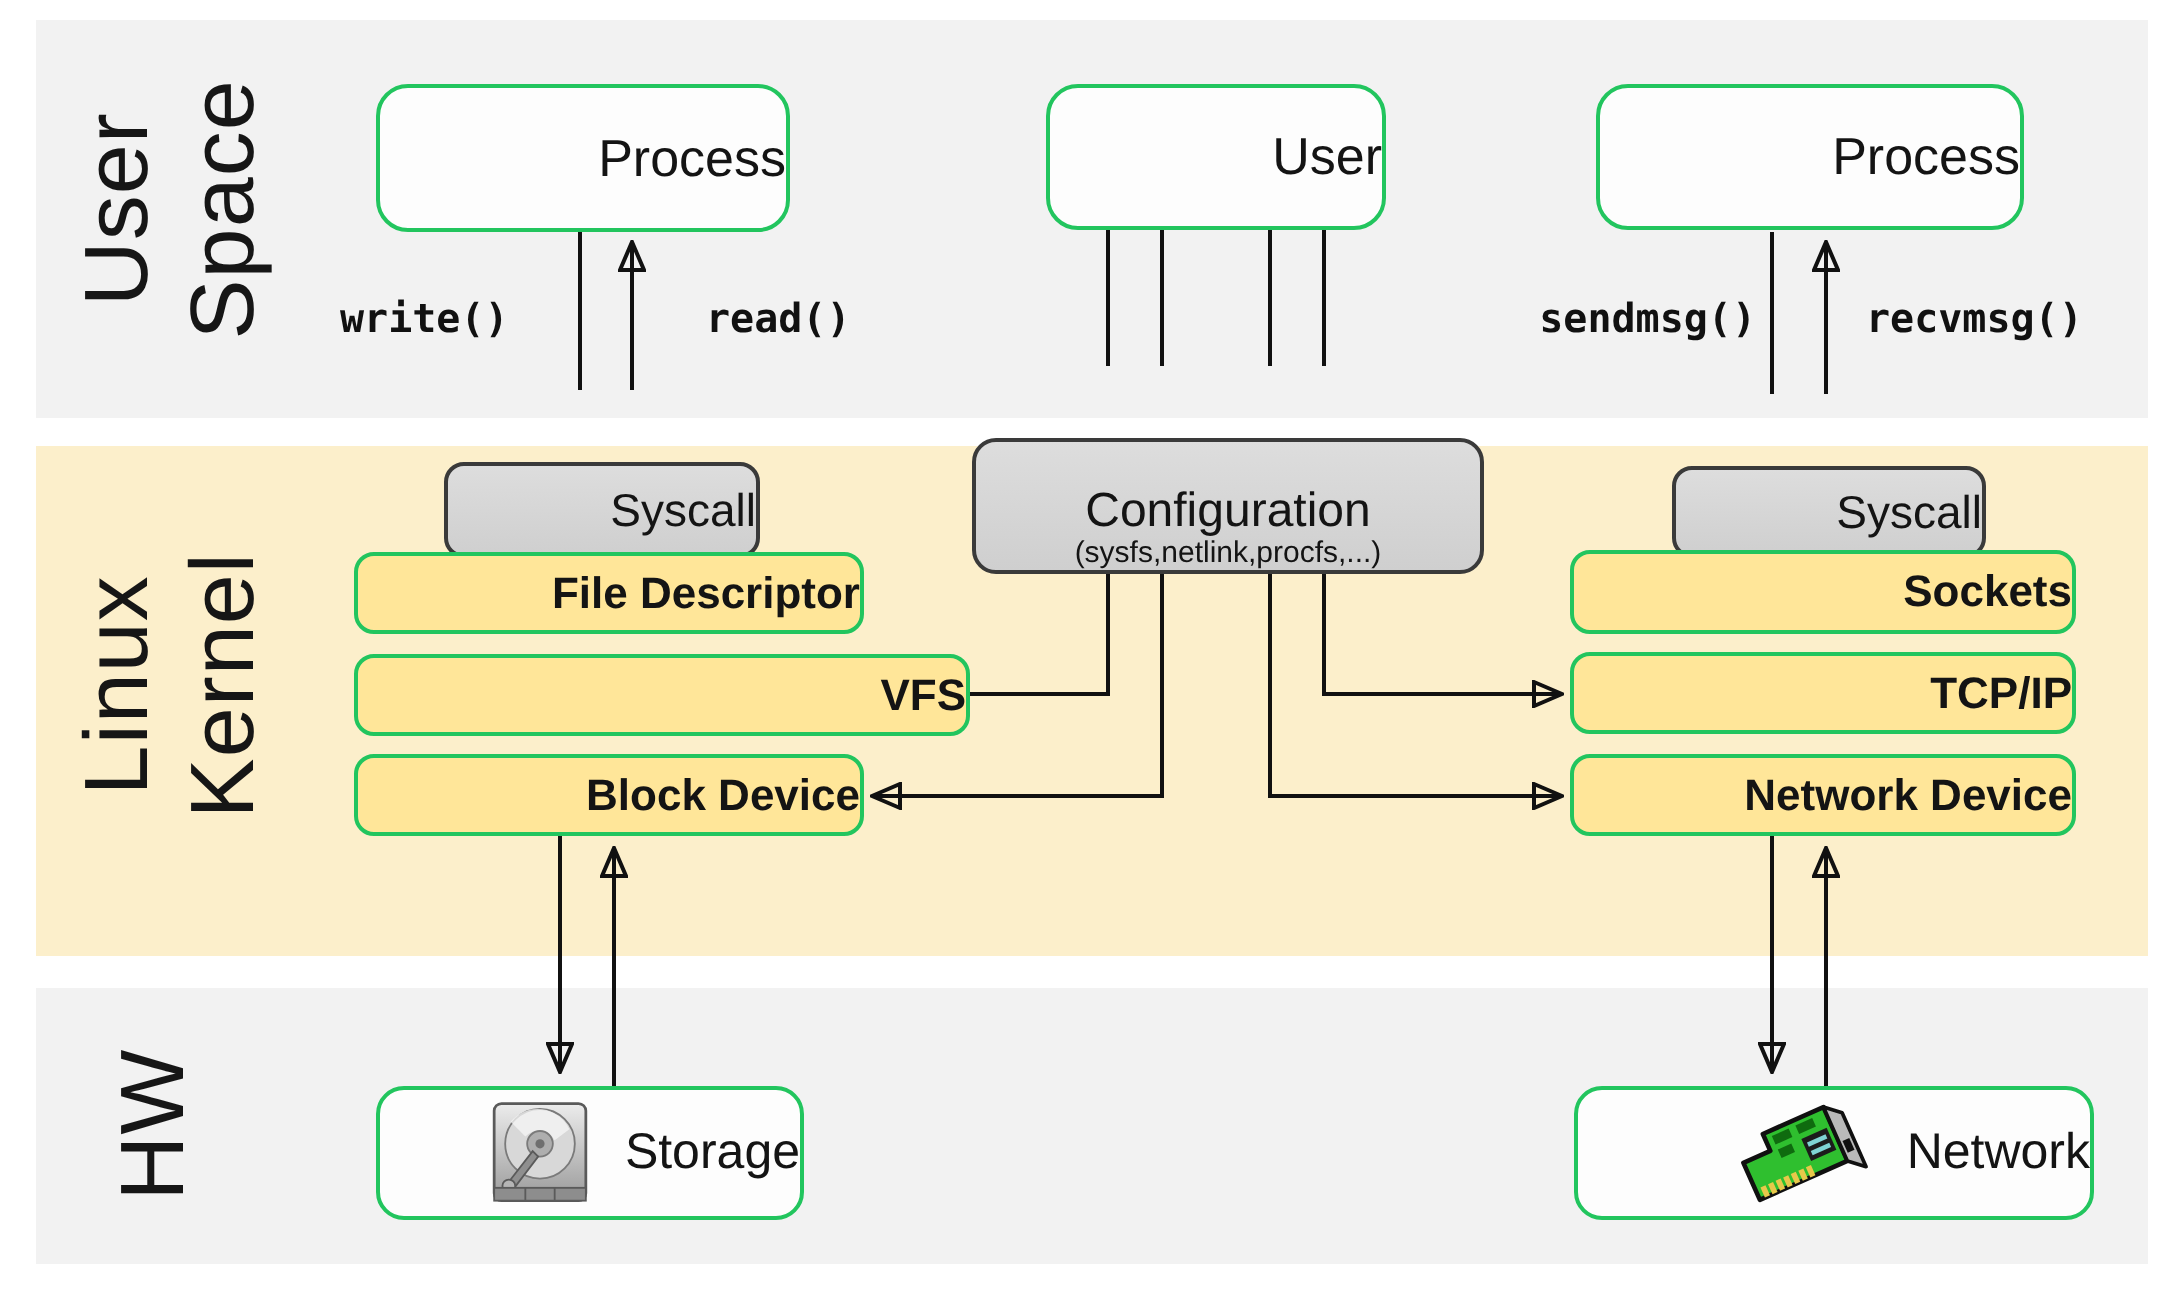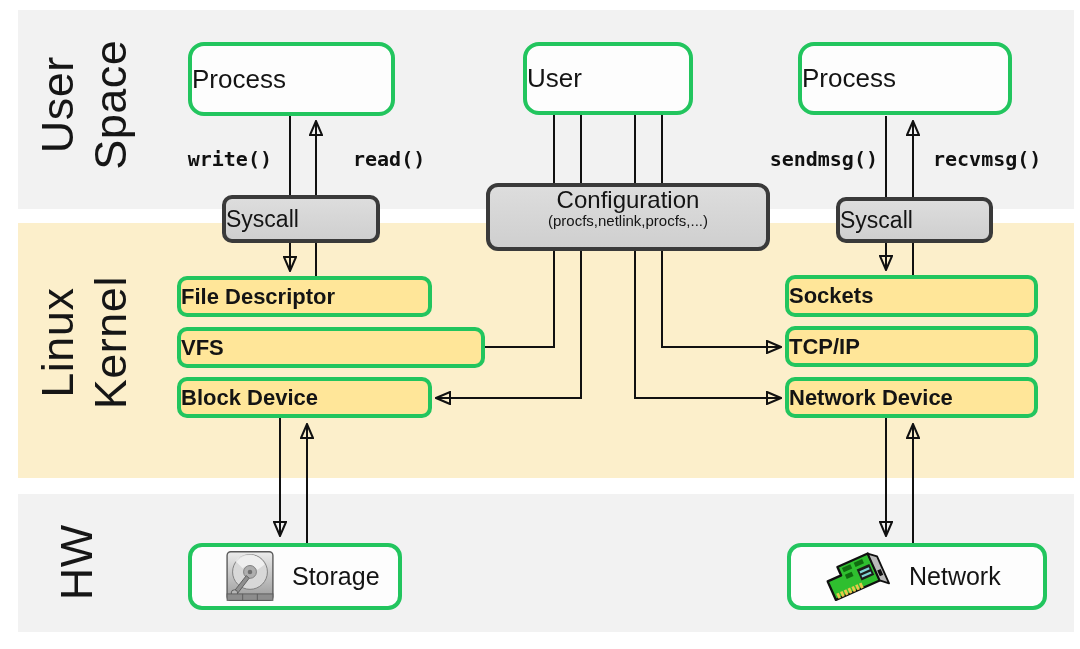--- a/index.html
+++ b/index.html
@@ -11,36 +11,36 @@
   .band-kernel{top:223px;height:255px;background:var(--band-cream,#fcefcb);}
   .band-hw{top:494px;height:138px;background:var(--band-gray,#f2f2f2);}
 
   .rot{position:absolute;transform:rotate(-90deg);text-align:center;
     font-size:45px;line-height:1.17;letter-spacing:0.5px;color:#161616;
     white-space:pre-line;width:220px;}
   .rot-user{left:-25px;top:52px;}
   .rot-kernel{left:-25px;top:290px;}
   .rot-hw{left:-33px;top:536px;}
 
-  .node{position:absolute;display:flex;align-items:center;justify-content:flex-start;
-    box-sizing:border-box;border:4px solid #22c55e;background:var(--box-white,#fdfdfd);
+  .node{position:absolute;display:flex;align-items:center;justify-content:flex-end;
+    box-sizing:border-box;border:2px solid #22c55e;background:var(--box-white,#fdfdfd);
     color:#141414;}
   .r16{border-radius:16px}.r12{border-radius:12px}.r10{border-radius:10px}.r14{border-radius:14px}
   .top-box{font-size:26px;}
   .gray-box{background:linear-gradient(var(--box-gray-light,#dddddd),var(--box-gray-dark,#cfcfcf));
-    border-color:#3a3a3a;font-size:23px;}
+    border-color:#3a3a3a;font-size:23px;margin-top:36px;}
   .yellow-box{background:var(--box-yellow,#ffe699);font-size:22px;font-weight:bold;}
   .hw-box{font-size:25px;gap:16px;padding-left:32px;}
   .config{flex-direction:column;line-height:1.08;}
   .config .t{font-size:24px;}
   .config .s{font-size:15px;}
 
   .mono{position:absolute;font-family:"DejaVu Sans Mono",monospace;
     font-size:20px;font-weight:bold;color:#111;top:147px;}
-  #lbl-write{left:170px;width:102px;text-align:right;}
+  #lbl-write{left:170px;width:102px;}
   #lbl-read{left:333px;margin-left:20px;}
   #lbl-sendmsg{left:760px;width:118px;text-align:right;}
   #lbl-recvmsg{left:933px;}
 
   #edges{position:absolute;left:0;top:0;width:1080px;height:649px;}
   #edges path,#edges line{stroke:var(--line,#111111);stroke-width:2;fill:none;}
 </style>
 </head>
 <body>
 
@@ -94,23 +94,23 @@
   <div class="node r16 top-box" style="left:523px;top:42px;width:170px;height:73px;">
     <span>User</span>
   </div>
   <div class="node r16 top-box" style="left:798px;top:42px;width:214px;height:73px;">
     <span>Process</span>
   </div>
 
   <div class="node r10 gray-box" style="left:222px;top:195px;width:158px;height:48px;">
     <span>Syscall</span>
   </div>
-  <div class="node r12 gray-box config" style="left:486px;top:183px;width:284px;height:68px;">
+  <div class="node r12 gray-box config" style="left:486px;top:183px;width:256px;height:68px;">
     <span class="t">Configuration</span>
-    <span class="s">(procfs,netlink,procfs,...)</span>
+    <span class="s">(sysfs,netlink,procfs,...)</span>
   </div>
   <div class="node r10 gray-box" style="left:836px;top:197px;width:157px;height:46px;">
     <span>Syscall</span>
   </div>
 
   <div class="mono" id="lbl-write">write()</div>
   <div class="mono" id="lbl-read">read()</div>
   <div class="mono" id="lbl-sendmsg">sendmsg()</div>
   <div class="mono" id="lbl-recvmsg">recvmsg()</div>
 

